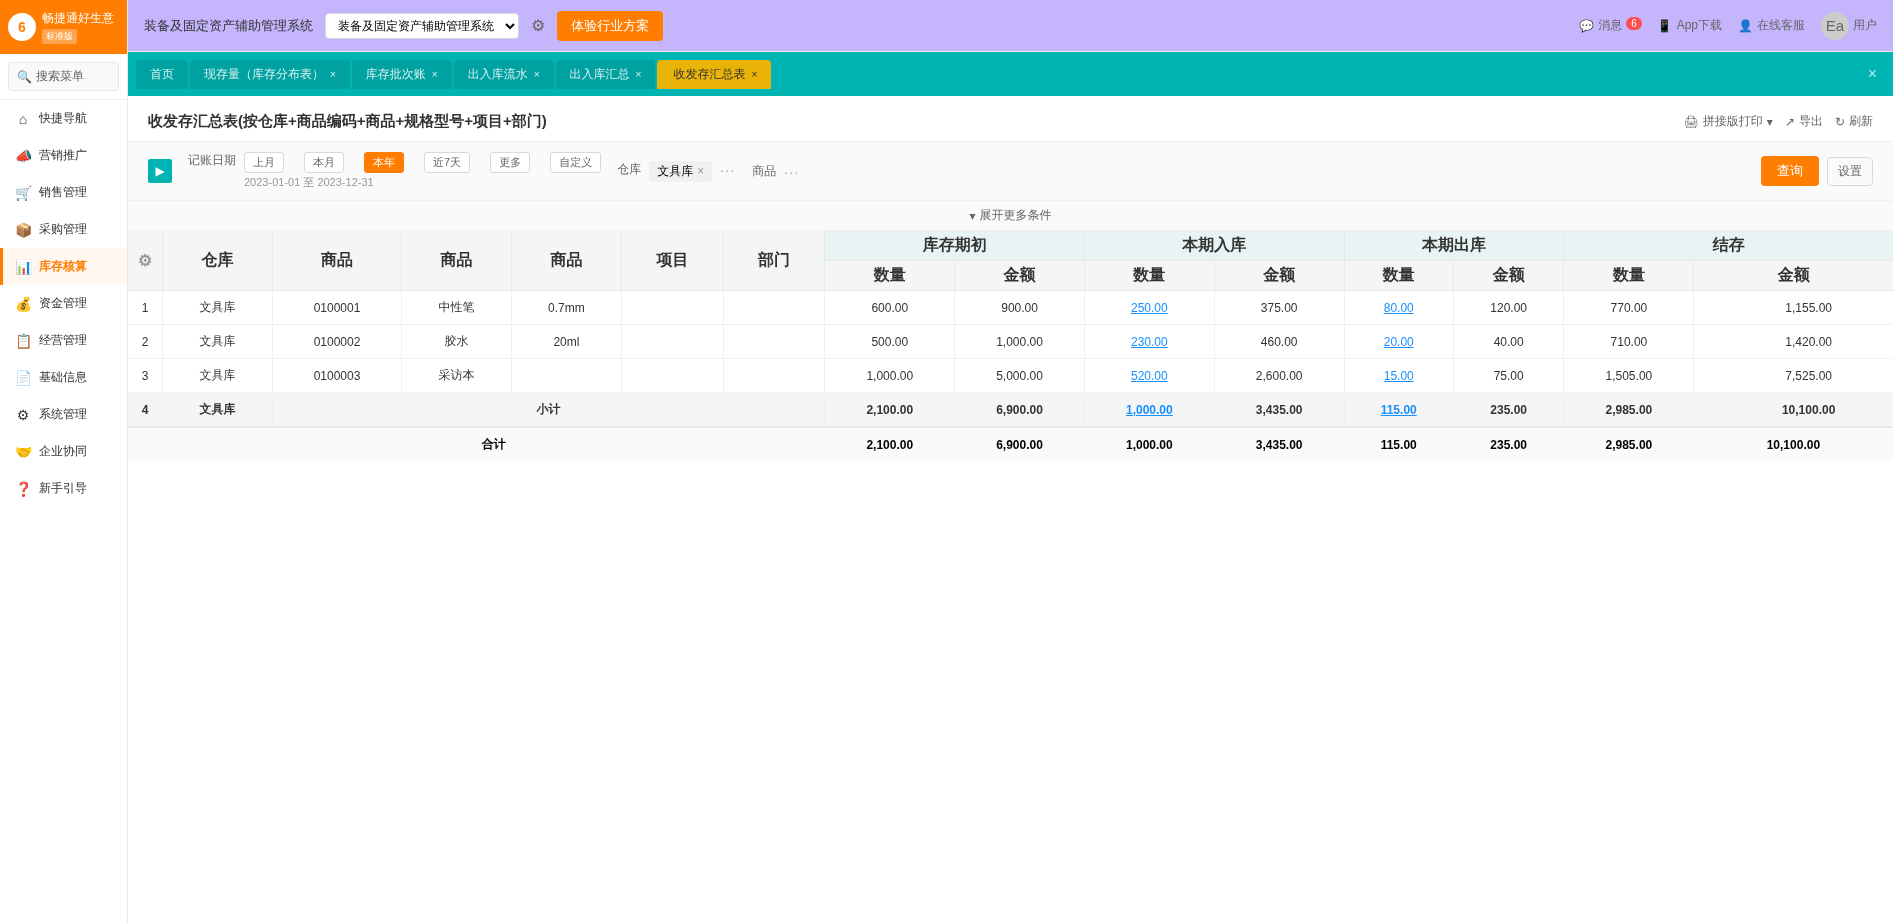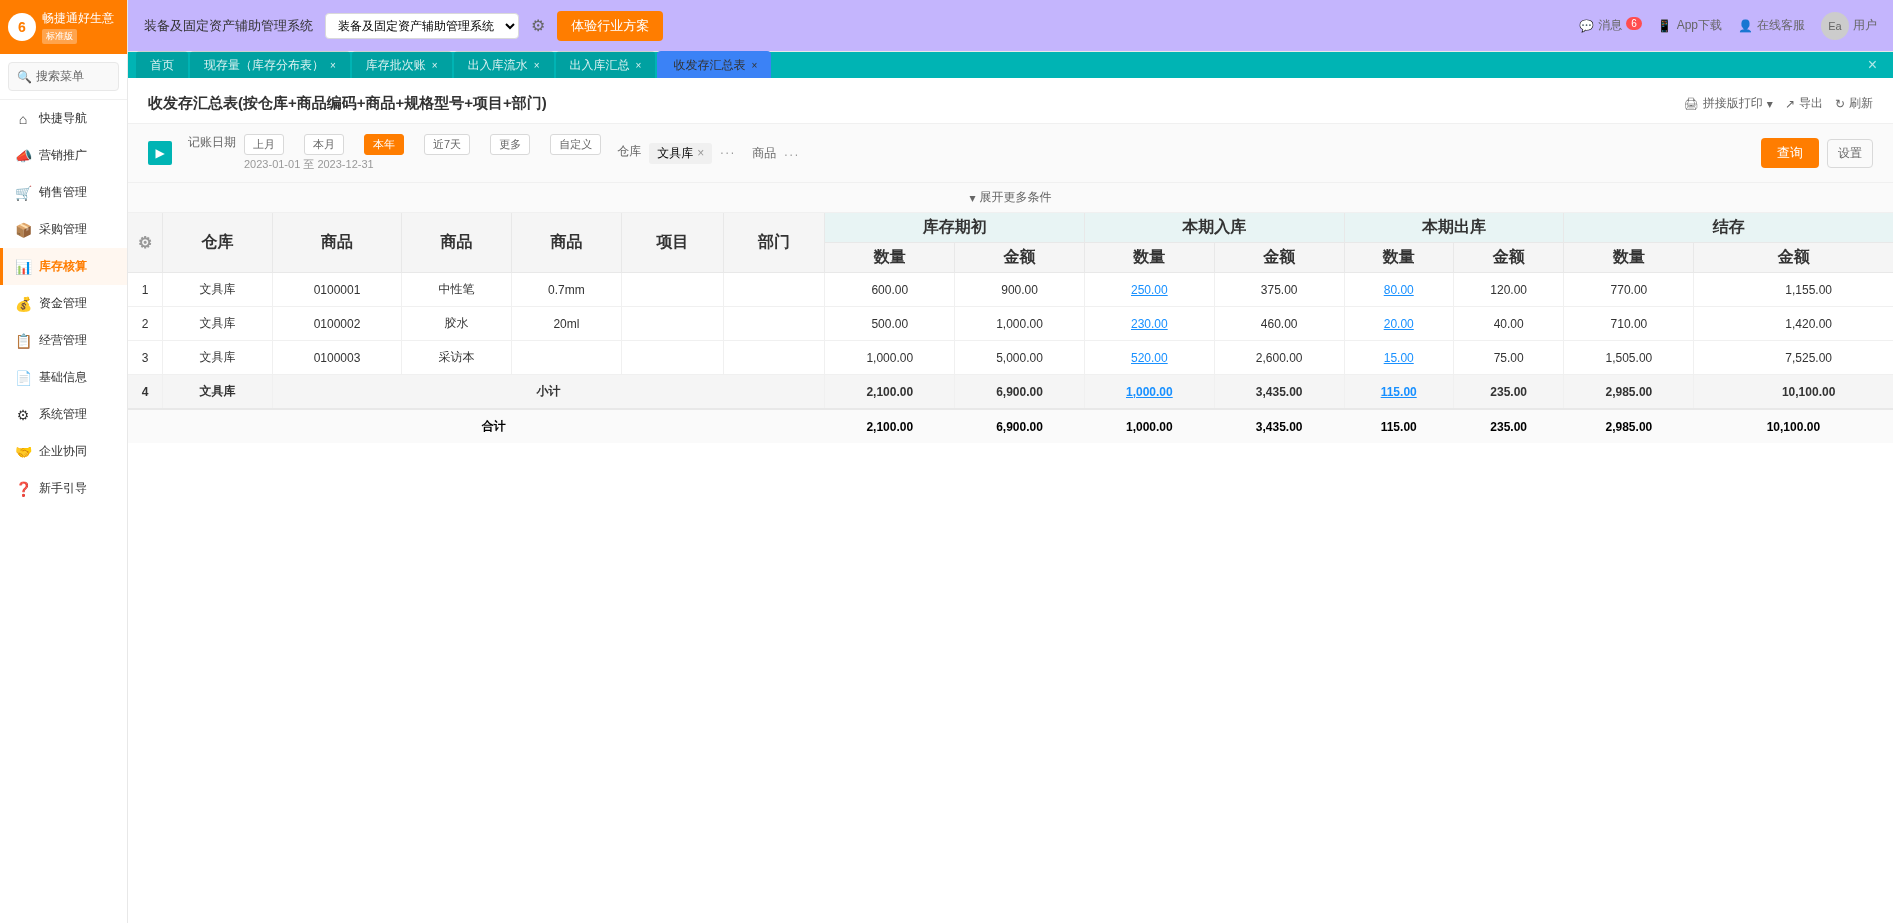--- a/index.html
+++ b/index.html
@@ -24,26 +24,26 @@
     
     .top-header { height: 52px; background: #c4b5fd; display: flex; align-items: center; justify-content: space-between; padding: 0 16px; border-bottom: 1px solid #e8e8e8; flex-shrink: 0; }
     .top-header-left { display: flex; align-items: center; gap: 12px; }
     .system-title { font-size: 13px; color: #333; }
     .system-select { border: 1px solid #d9d9d9; border-radius: 4px; padding: 4px 8px; font-size: 12px; background: #fff; }
     .settings-btn { background: none; border: none; cursor: pointer; color: #666; font-size: 16px; }
     .trial-btn { background: #ff7d00; color: #fff; border: none; border-radius: 4px; padding: 6px 14px; font-size: 13px; cursor: pointer; }
     .top-header-right { display: flex; align-items: center; gap: 16px; color: #666; font-size: 12px; }
     .header-action { display: flex; align-items: center; gap: 4px; cursor: pointer; }
     .badge { background: #ff4d4f; color: #fff; border-radius: 10px; padding: 1px 5px; font-size: 10px; position: relative; top: -2px; }
-    .user-avatar { width: 28px; height: 28px; background: #ccc; border-radius: 50%; display: flex; align-items: center; justify-content: center; font-size: 11px; color: #666; }
-
-    
-    .tab-bar { height: 26px; background: #00b4b4; display: flex; align-items: center; padding: 0 8px; gap: 2px; flex-shrink: 0; }
+    .user-avatar { width: 28px; height: 28px; background: #ccc; border-radius: 50%; display: flex; align-items: center; justify-content: center; font-size: 15px; color: #666; }
+
+    
+    .tab-bar { height: 44px; background: #00b4b4; display: flex; align-items: center; padding: 0 8px; gap: 2px; flex-shrink: 0; }
     .tab { display: flex; align-items: center; gap: 6px; padding: 6px 14px; border-radius: 4px 4px 0 0; cursor: pointer; font-size: 12px; color: rgba(255,255,255,0.85); background: rgba(0,0,0,0.1); }
-    .tab.active { background: #3b82f6; color: #333; padding-left: 16px; }
+    .tab.active { background: #eab308; color: #333; padding-left: 16px; }
     .tab-close { font-size: 10px; color: inherit; cursor: pointer; }
 
     
     .page-content { flex: 1; background: #fff; overflow: auto; padding: 0; }
     .page-header { padding: 16px 20px 10px; border-bottom: 1px solid #f0f0f0; display: flex; align-items: center; justify-content: space-between; }
     .page-title { font-size: 15px; font-weight: bold; color: #333; }
     .page-actions { display: flex; align-items: center; gap: 12px; }
     .action-btn { display: flex; align-items: center; gap: 4px; color: #666; font-size: 12px; cursor: pointer; border: none; background: none; }
 
     

